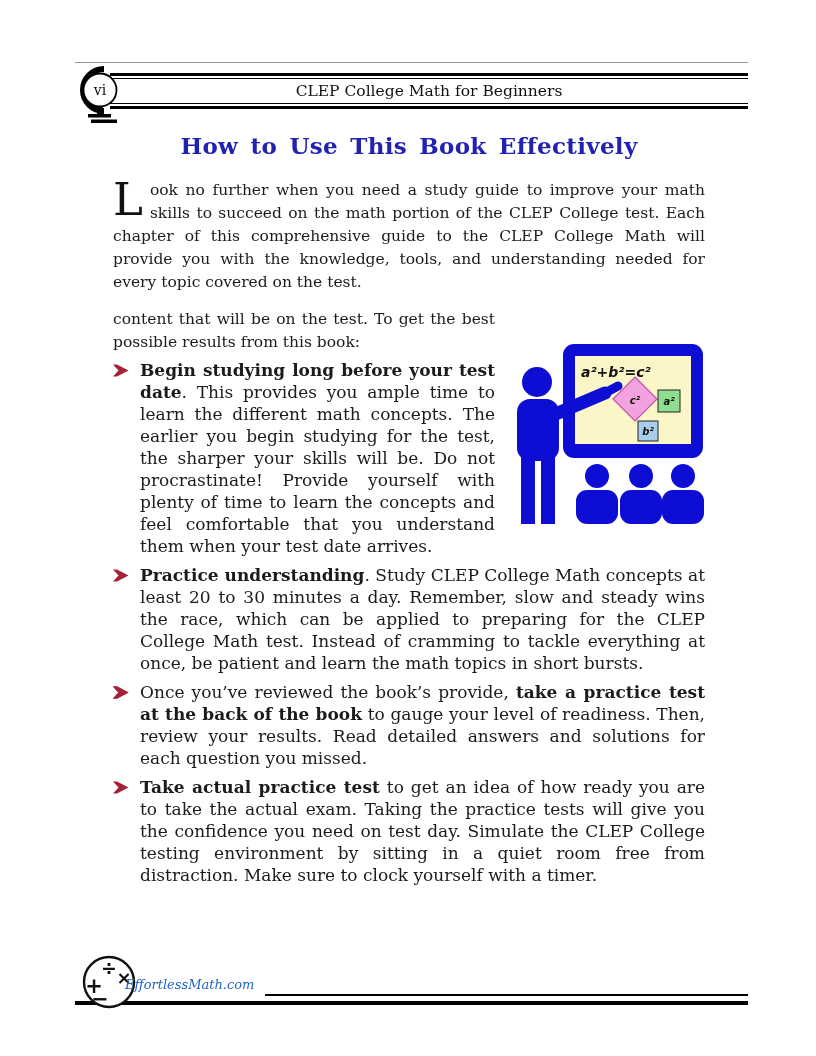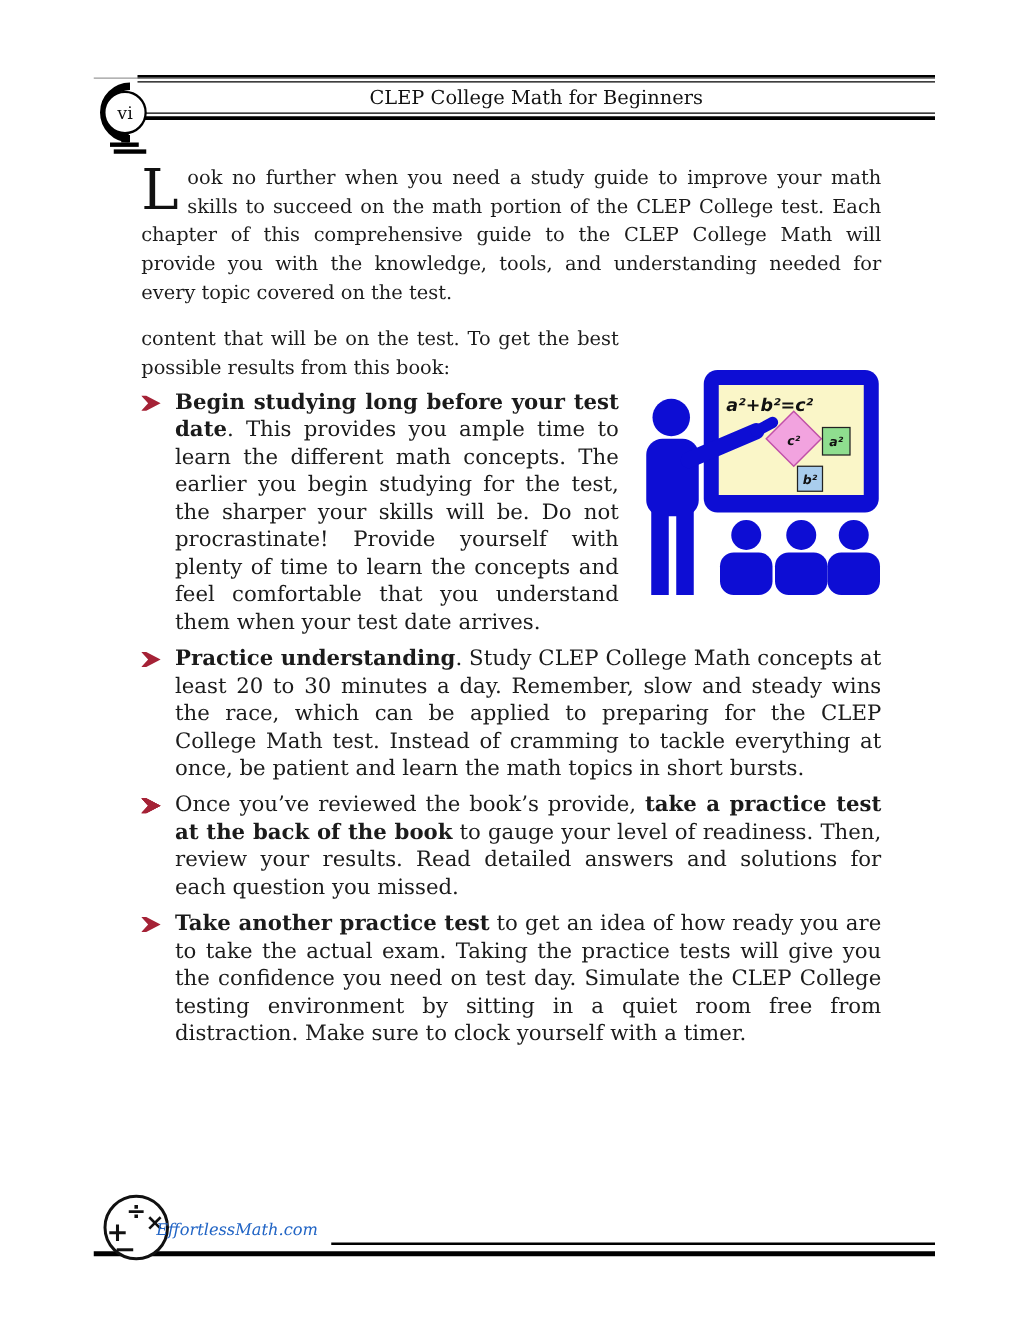--- a/index.html
+++ b/index.html
@@ -5,21 +5,21 @@
   html,body{margin:0;padding:0;}
   body{
     width:816px;height:1056px;background:#ffffff;overflow:hidden;position:relative;
     font-family:"DejaVu Serif","Liberation Serif",serif;color:#1b1b1b;
   }
   .page{position:absolute;inset:0;}
 
   
   .header{position:absolute;left:75px;top:60px;width:673px;}
   .hairline{position:absolute;left:0;top:2px;width:100%;height:1px;background:#9a9a9a;}
-  .band{margin-left:35px;}
+  .band{margin-left:35px;margin-top:13px;}
   .rule{width:100%;background:#000;}
   .rule.thick{height:3px;}
   .rule.thin{height:1px;margin-top:2px;}
   .rule.thin.pre{margin-top:0;margin-bottom:2px;}
   .band-title{
     text-align:center;font-size:15.5px;line-height:22px;padding:1px 0;color:#111;
   }
   .globe{position:absolute;left:0;top:3px;}
 
   
@@ -77,20 +77,21 @@
       <path d="M 29,6 A 20,20 0 1 0 29,48" fill="none" stroke="#000" stroke-width="6"></path>
       <circle cx="25" cy="27" r="16.5" fill="#ffffff" stroke="#000" stroke-width="1.8"></circle>
       <text x="25" y="32" text-anchor="middle" font-size="14" font-family="DejaVu Serif, serif" fill="#111">vi</text>
       <rect x="22" y="44" width="6" height="7" fill="#000"></rect>
       <rect x="13" y="51" width="23" height="3.5" fill="#000"></rect>
       <rect x="16" y="56.5" width="26" height="3.5" fill="#000"></rect>
     </svg>
   </div>
 
   <div class="content">
+    <h1 class="page-title">How to Use This Book Effectively</h1>
 
     <p class="para1"><span class="dropcap">L</span><span>ook no further when you need a study guide to improve your math skills to succeed on the math portion of the CLEP College test. Each chapter of this comprehensive guide to the CLEP College Math will provide you with the knowledge, tools, and understanding needed for every topic covered on the test.</span></p>
 
     <p class="para2"><span class="fig-float">
           <svg width="200" height="184" viewBox="0 0 200 184">
 
         <rect x="58" y="2" width="140" height="114" rx="11" fill="var(--figure-blue)"></rect>
         <rect x="70" y="14" width="116" height="88" fill="var(--board-bg)"></rect>
         <text x="76" y="35" font-size="14" font-weight="bold" font-family="DejaVu Sans, sans-serif" fill="#111">a²+b²=c²</text>
 
@@ -150,21 +151,21 @@
     <svg class="marker" width="16" height="13" viewBox="0 0 16 13">
       <polygon points="0,0.5 4,0.5 15.5,6.5 4,12.5 0,12.5 5.5,6.5" fill="var(--bullet-red)"></polygon>
     </svg>
     <span class="bullet-text"><span>Once you’ve reviewed the book’s provide, </span><b>take a practice test at the back of the book</b><span> to gauge your level of readiness. Then, review your results. Read detailed answers and solutions for each question you missed.</span></span>
   </div>
 
   <div class="bullet">
     <svg class="marker" width="16" height="13" viewBox="0 0 16 13">
       <polygon points="0,0.5 4,0.5 15.5,6.5 4,12.5 0,12.5 5.5,6.5" fill="var(--bullet-red)"></polygon>
     </svg>
-    <span class="bullet-text"><b>Take another practice test</b><span> to get an idea of how ready you are to take the actual exam. Taking the practice tests will give you the confidence you need on test day. Simulate the CLEP College testing environment by sitting in a quiet room free from distraction. Make sure to clock yourself with a timer.</span></span>
+    <span class="bullet-text"><b>Take actual practice test</b><span> to get an idea of how ready you are to take the actual exam. Taking the practice tests will give you the confidence you need on test day. Simulate the CLEP College testing environment by sitting in a quiet room free from distraction. Make sure to clock yourself with a timer.</span></span>
   </div>
 </div>
   </div>
 
   <div class="footer">
     <div class="footer-thin"></div>
     <div class="footer-thick"></div>
     <svg class="logo" width="58" height="58" viewBox="0 0 58 58">
       <circle cx="28" cy="29" r="25" fill="#ffffff" stroke="#111" stroke-width="2.4"></circle>
       <text x="28" y="22" text-anchor="middle" font-size="19" font-weight="bold" font-family="DejaVu Sans, sans-serif" fill="#111">÷</text>

